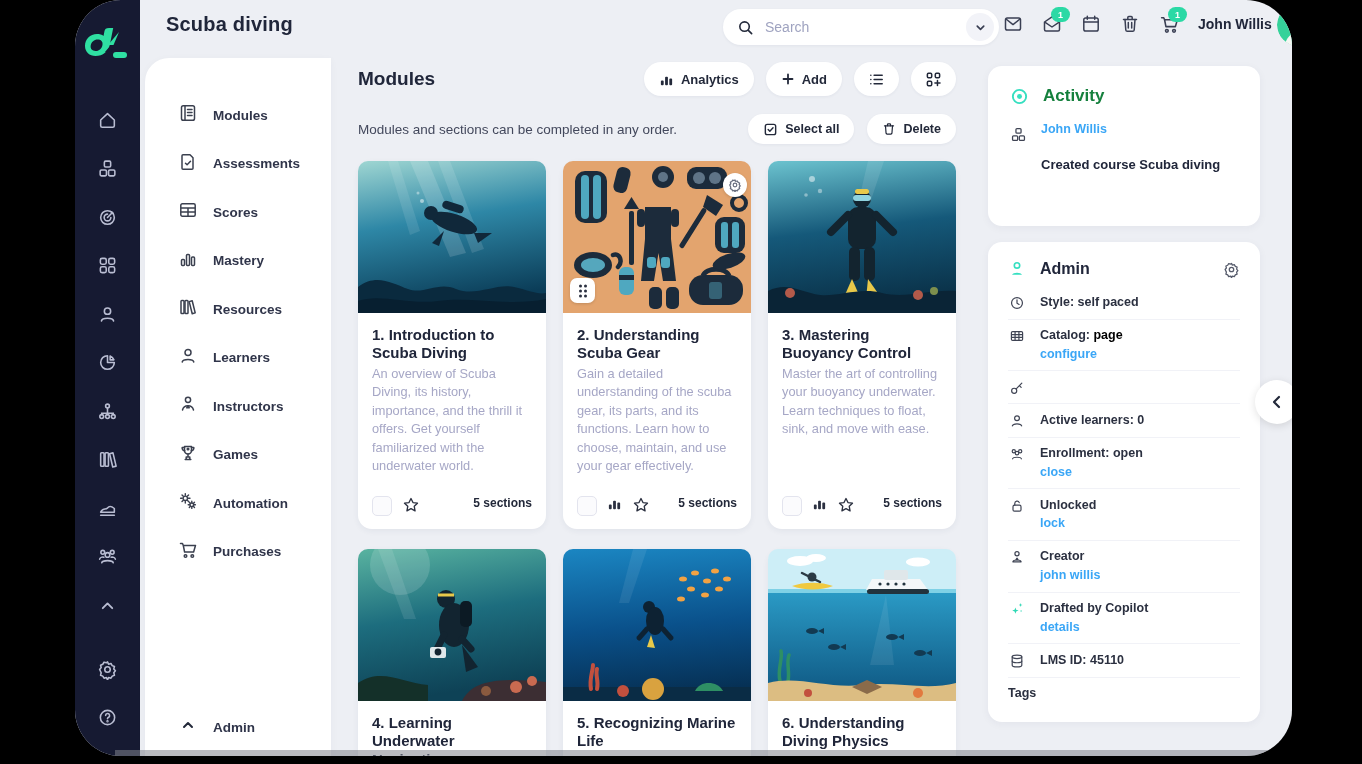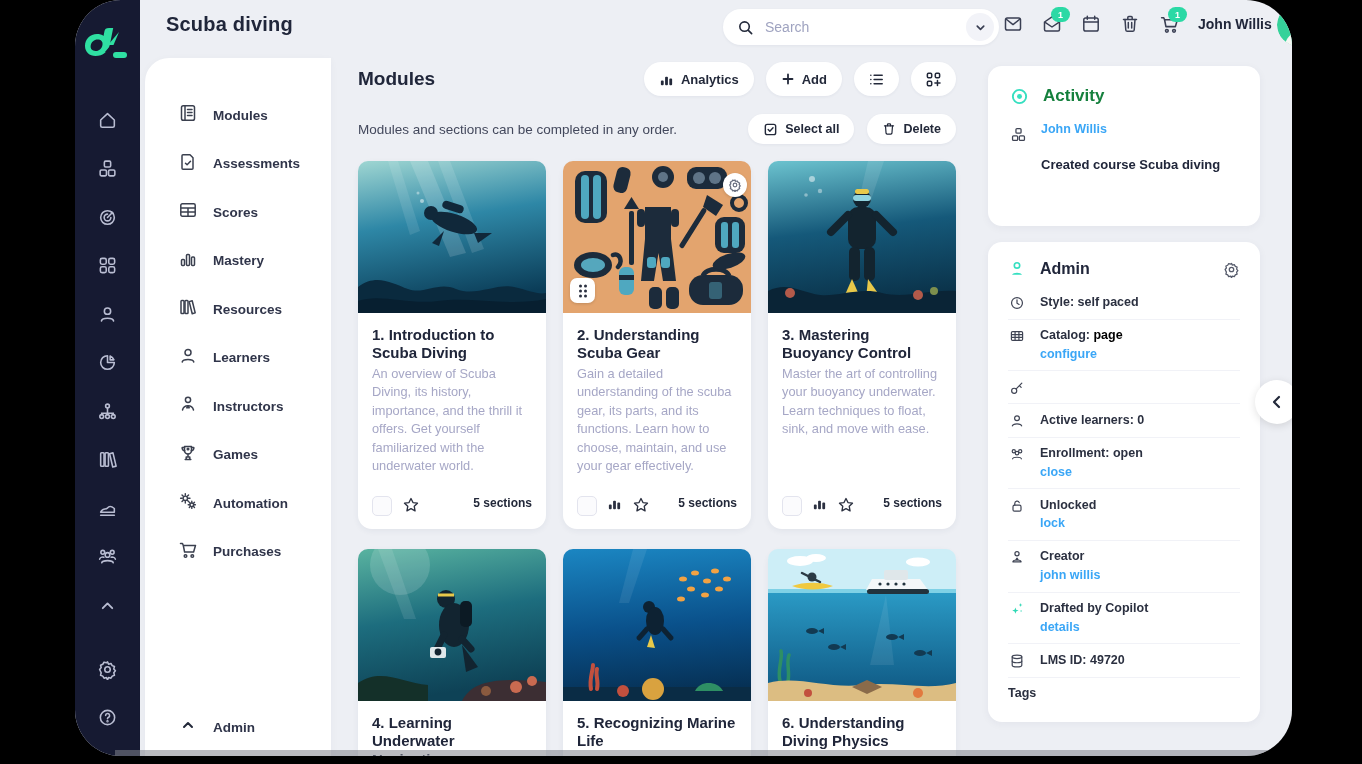--- a/index.html
+++ b/index.html
@@ -864,21 +864,21 @@
 
         <div class="arow">
           <span class="aicon">
               <svg width="16" height="16" viewBox="0 0 20 20" fill="none" stroke="currentColor" stroke-width="1.5" stroke-linecap="round">
                 <ellipse cx="10" cy="4.8" rx="6" ry="2.2"></ellipse>
                 <path d="M4 4.8v10.4c0 1.2 2.7 2.2 6 2.2s6-1 6-2.2V4.8"></path>
                 <path d="M4 10c0 1.2 2.7 2.2 6 2.2s6-1 6-2.2"></path>
               </svg>
             </span>
           <div class="atxt">
-              <div class="alabel">LMS ID: 49720</div>
+              <div class="alabel">LMS ID: 45110</div>
             </div>
         </div>
 
         <div class="arow">
 
           <div class="atxt">
             <div class="alabel">Tags</div>
 
           </div>
 

